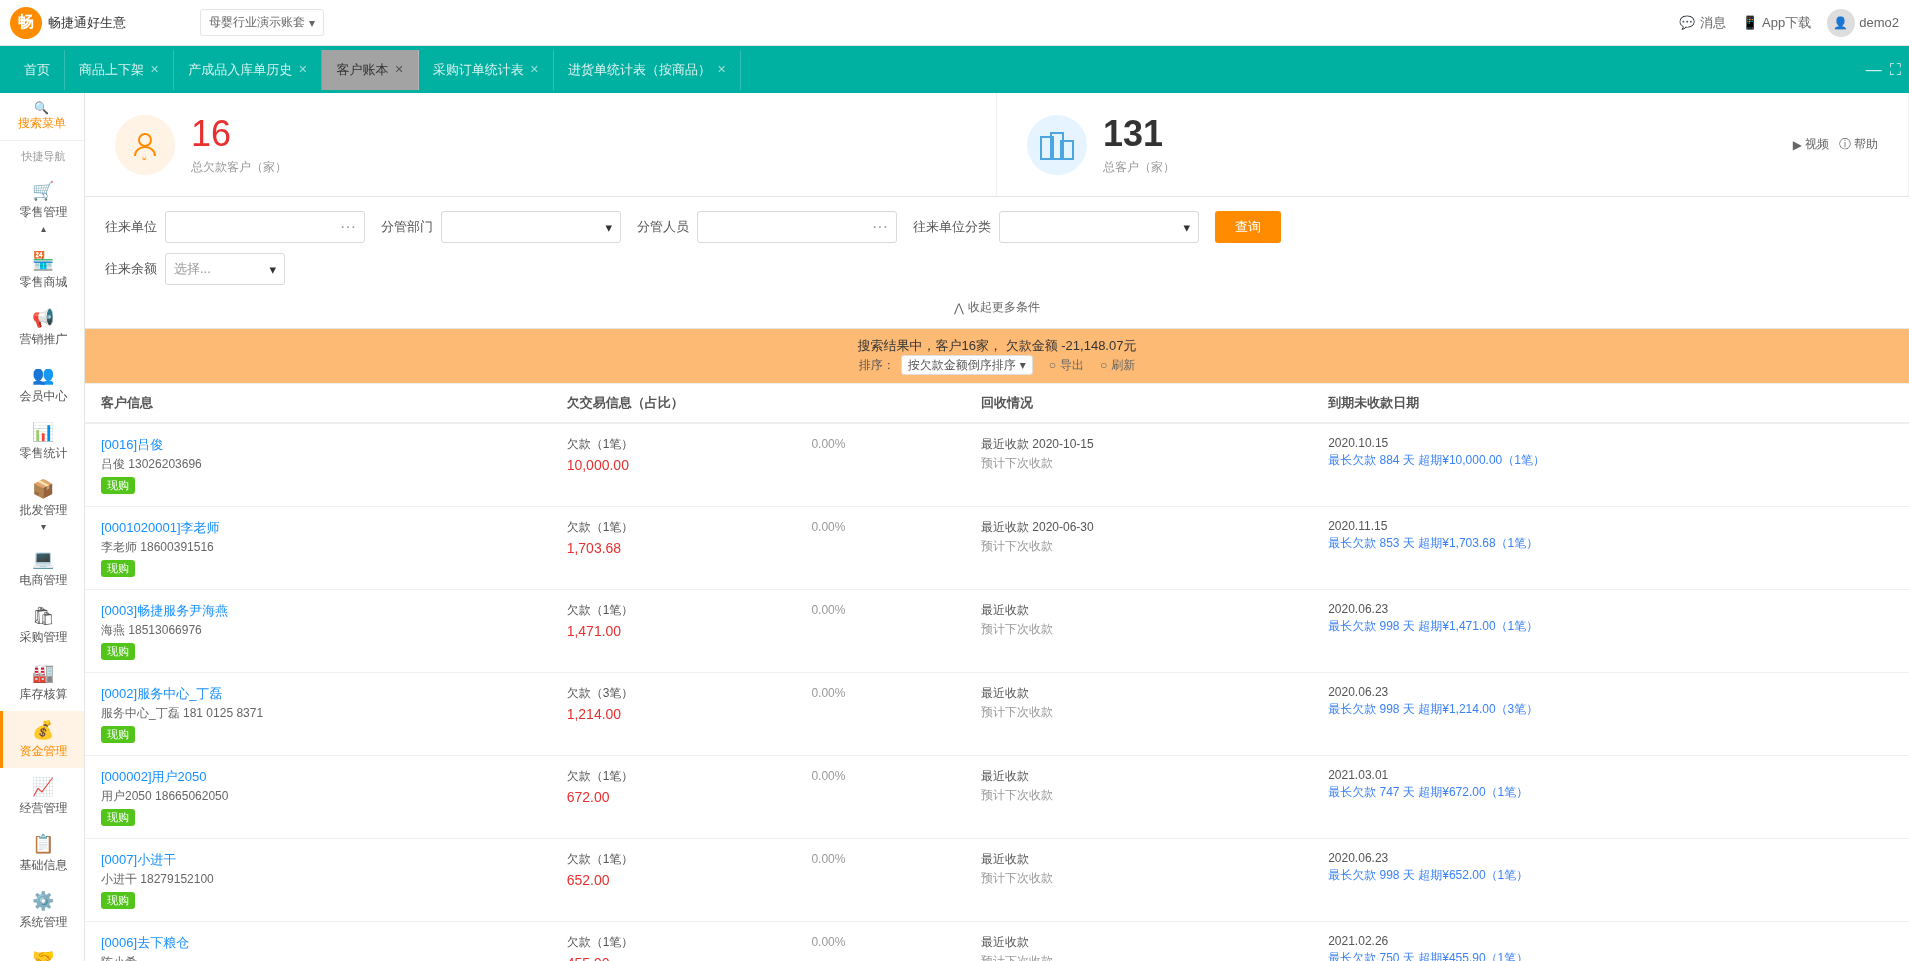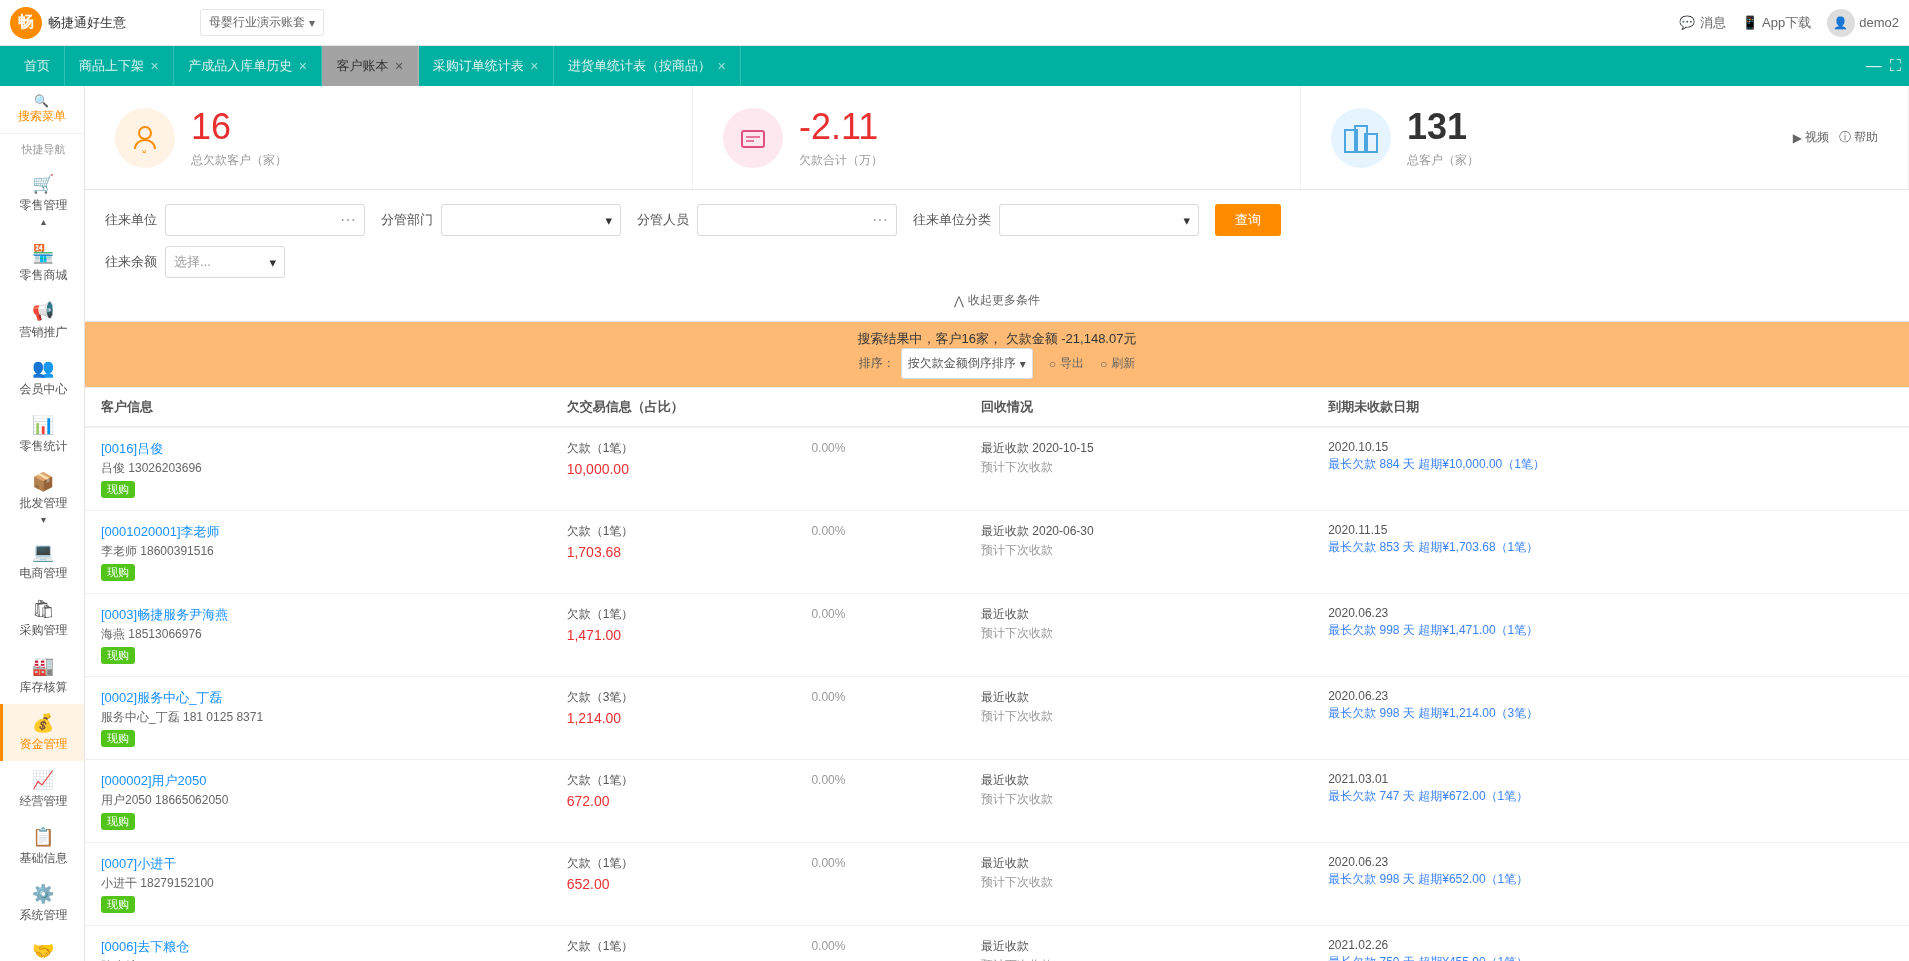--- a/index.html
+++ b/index.html
@@ -13,21 +13,21 @@
     .logo-area { display: flex; align-items: center; gap: 6px; min-width: 180px; }
     .logo-icon { width: 32px; height: 32px; background: #ff8c00; border-radius: 50%; display: flex; align-items: center; justify-content: center; color: #fff; font-size: 16px; font-weight: bold; }
     .logo-text { font-size: 13px; color: #333; line-height: 1.2; }
     .brand-selector { display: flex; align-items: center; gap: 4px; cursor: pointer; color: #666; font-size: 12px; padding: 4px 8px; border: 1px solid #e5e5e5; border-radius: 3px; }
     .top-bar-right { margin-left: auto; display: flex; align-items: center; gap: 16px; }
     .top-bar-btn { display: flex; align-items: center; gap: 4px; color: #666; font-size: 13px; cursor: pointer; }
     .avatar { width: 28px; height: 28px; border-radius: 50%; background: #ddd; overflow: hidden; display: flex; align-items: center; justify-content: center; font-size: 12px; }
 
     
     .tab-bar {
-      display: flex; align-items: center; background: #00b0a0; height: 40px;
+      display: flex; align-items: center; background: #00b0a0; height: 47px;
       padding: 0 0 0 10px; overflow: hidden;
     }
     .tab-item {
       display: flex; align-items: center; gap: 6px; padding: 0 14px; height: 40px;
       color: rgba(255,255,255,0.85); font-size: 13px; cursor: pointer; white-space: nowrap;
       border-right: 1px solid rgba(255,255,255,0.2);
     }
     .tab-item.active { background: #a3a3a3; color: #333; }
     .tab-close { font-size: 11px; opacity: 0.7; }
     .tab-bar-right { margin-left: auto; display: flex; align-items: center; gap: 8px; padding-right: 8px; }
@@ -75,21 +75,21 @@
     .filter-btn-query { background: #ff8c00; color: #fff; border: none; height: 32px; padding: 0 20px; border-radius: 3px; cursor: pointer; font-size: 13px; }
     .collapse-btn { display: flex; align-items: center; justify-content: center; gap: 4px; color: #666; font-size: 12px; cursor: pointer; padding: 4px 0; }
 
     
     .results-bar {
       display: flex; align-items: center; justify-content: space-between;
       padding: 8px 20px; background: #fdba74; border-bottom: 1px solid #eee; font-size: 13px; flex-direction: column;
     }
     .results-actions { display: flex; align-items: center; gap: 16px; }
     .results-sort { display: flex; align-items: center; gap: 6px; font-size: 12px; color: #555; }
-    .sort-select { border: 1px solid #ddd; background: #fff; height: 31px; padding: 0 6px; font-size: 12px; border-radius: 3px; cursor: pointer; display: flex; align-items: center; gap: 4px; }
+    .sort-select { border: 1px solid #ddd; background: #fff; height: 20px; padding: 0 6px; font-size: 12px; border-radius: 3px; cursor: pointer; display: flex; align-items: center; gap: 4px; }
     .action-btn { display: flex; align-items: center; gap: 4px; font-size: 12px; color: #666; cursor: pointer; }
 
     
     .table-container { flex: 1; overflow-y: auto; padding: 0 0 10px; }
     table { width: 100%; border-collapse: collapse; }
     thead tr { background: #fff; }
     thead th { padding: 10px 16px; text-align: left; font-size: 13px; color: #555; font-weight: 600; border-bottom: 2px solid #eee; white-space: nowrap; }
     tbody tr { background: #fff; border-bottom: 1px solid #f0f0f0; }
     tbody td { padding: 12px 16px; font-size: 13px; vertical-align: top; }
 
@@ -253,32 +253,20 @@
         <div class="stat-icon orange">
           <svg width="30" height="30" viewBox="0 0 30 30" fill="none">
             <circle cx="15" cy="10" r="6" stroke="#ff8c00" stroke-width="2" fill="none"></circle>
             <path d="M5 26c0-5.5 4.5-9 10-9s10 3.5 10 9" stroke="#ff8c00" stroke-width="2" fill="none"></path>
             <text x="12" y="32" fill="#ff8c00" font-size="8">¥</text>
           </svg>
         </div>
         <div>
           <div class="stat-value red">16</div>
           <div class="stat-label">总欠款客户（家）</div>
-        </div>
-      </div>
-      <div class="stat-card">
-        <div class="stat-icon pink">
-          <svg width="30" height="30" viewBox="0 0 30 30" fill="none">
-            <rect x="4" y="8" width="22" height="16" rx="2" stroke="#e05080" stroke-width="2" fill="none"></rect>
-            <path d="M8 14h14M8 18h8" stroke="#e05080" stroke-width="1.5"></path>
-          </svg>
-        </div>
-        <div>
-          <div class="stat-value red">-2.11</div>
-          <div class="stat-label">欠款合计（万）</div>
         </div>
       </div>
       <div class="stat-card">
         <div class="stat-icon blue">
           <svg width="40" height="40" viewBox="0 0 40 40" fill="none">
             <rect x="4" y="12" width="12" height="22" stroke="#4da6e0" stroke-width="2" fill="none"></rect>
             <rect x="14" y="8" width="12" height="26" stroke="#4da6e0" stroke-width="2" fill="none"></rect>
             <rect x="24" y="16" width="12" height="18" stroke="#4da6e0" stroke-width="2" fill="none"></rect>
           </svg>
         </div>

